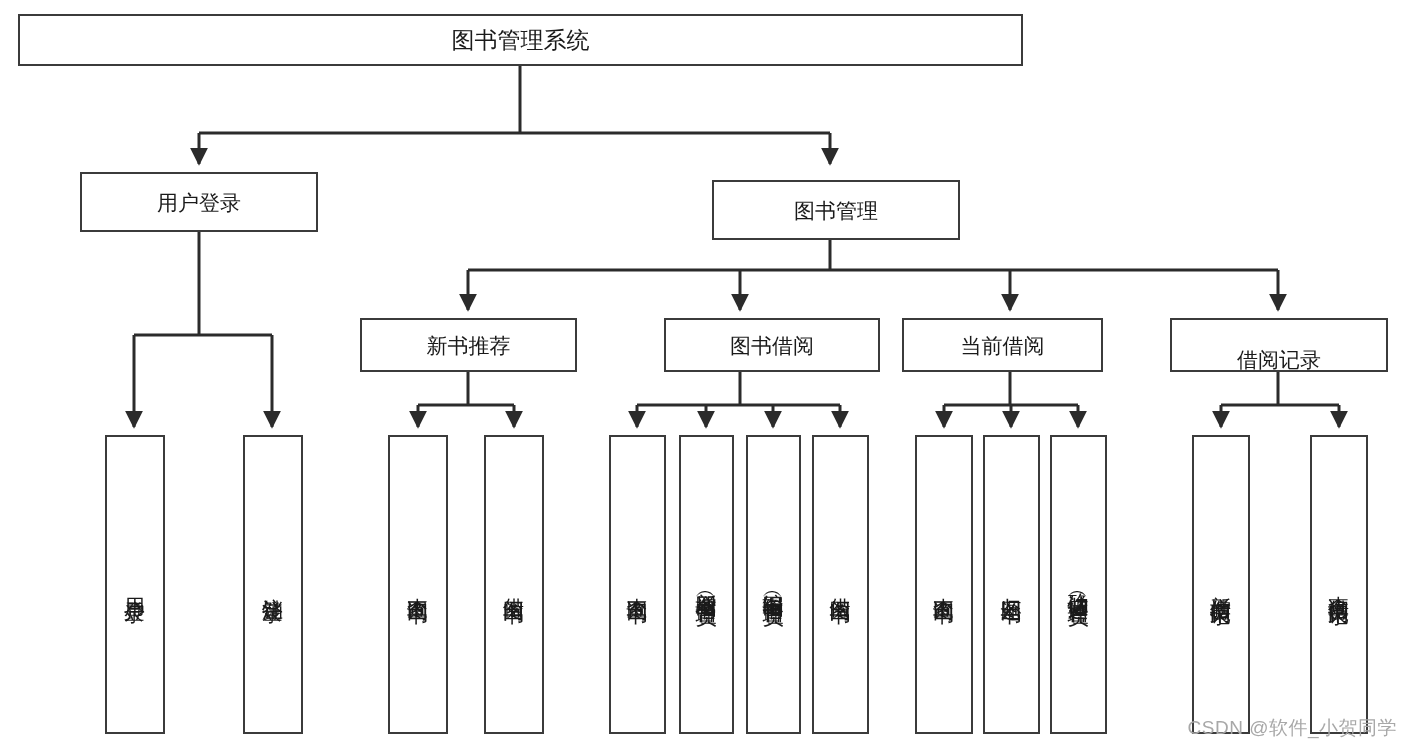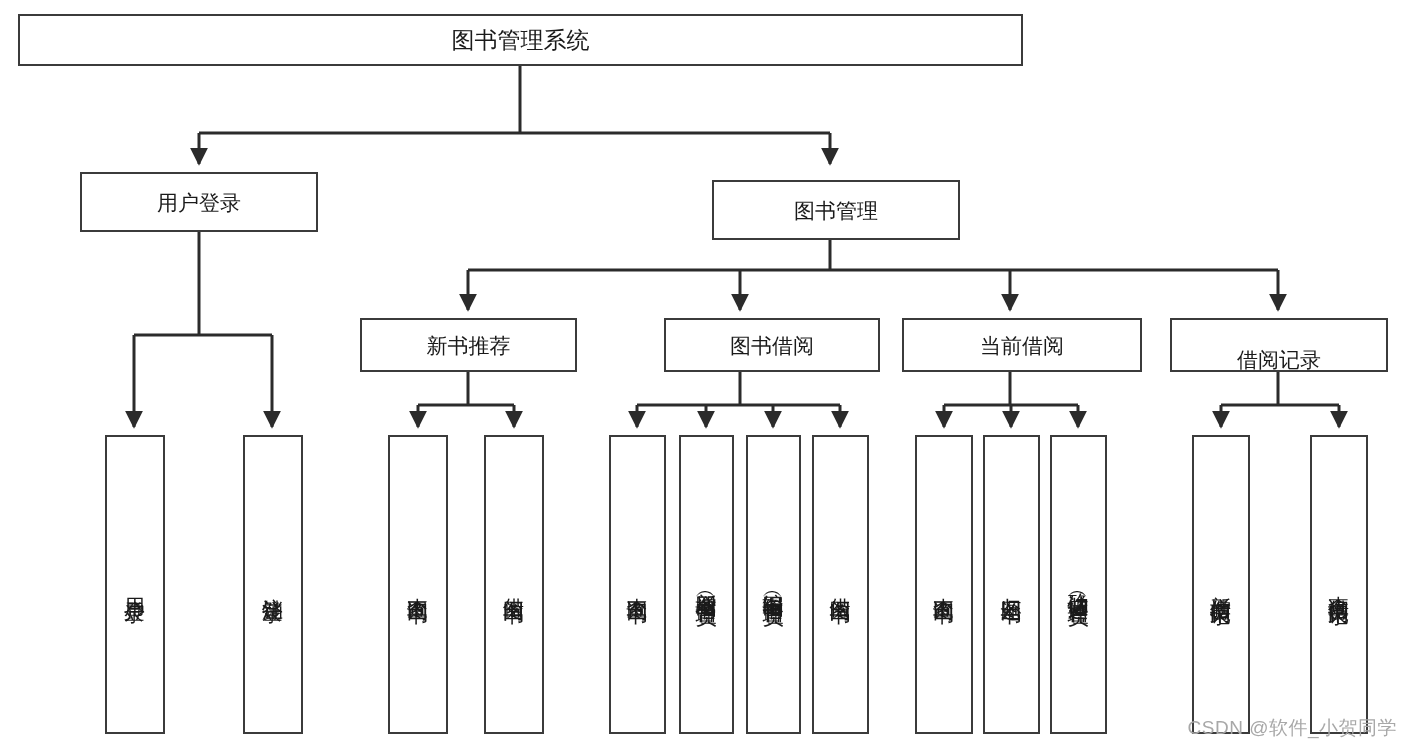--- a/index.html
+++ b/index.html
@@ -147,21 +147,21 @@
   <div class="node lvl1" style="left:712px; top:180px; width:248px; height:60px;">
     <span class="htext">图书管理</span>
   </div>
 
   <div class="node lvl2" style="left:360px; top:318px; width:217px; height:54px;">
     <span class="htext">新书推荐</span>
   </div>
   <div class="node lvl2" style="left:664px; top:318px; width:216px; height:54px;">
     <span class="htext">图书借阅</span>
   </div>
-  <div class="node lvl2" style="left:902px; top:318px; width:240px; height:54px;">
+  <div class="node lvl2" style="left:902px; top:318px; width:201px; height:54px;">
     <span class="htext">当前借阅</span>
   </div>
   <div class="node lvl2" style="left:1170px; top:318px; width:218px; height:54px;align-items:flex-end;">
     <span class="htext">借阅记录</span>
   </div>
 
   <div class="node leaf" style="left:105px; top:435px; width:60px; height:299px;">
     <span class="leaf-inner">
         <span class="vtext">用户登录</span>
       </span>

